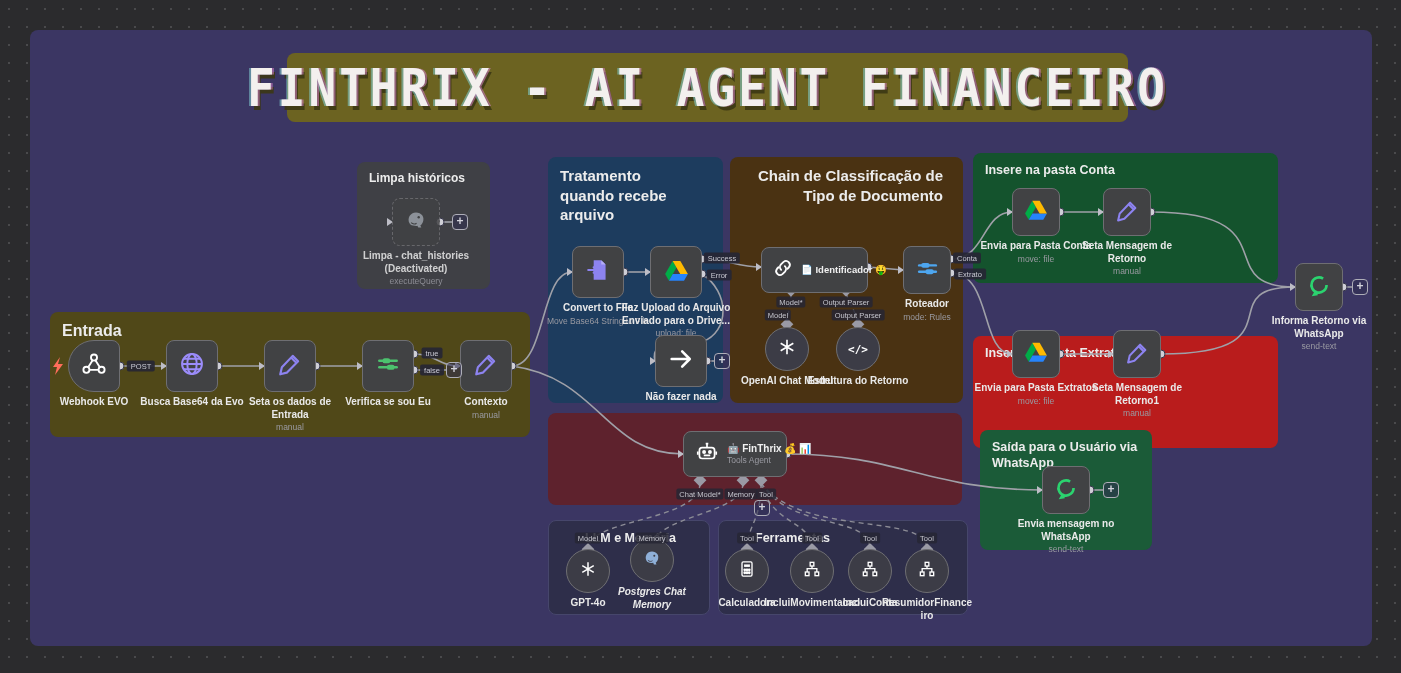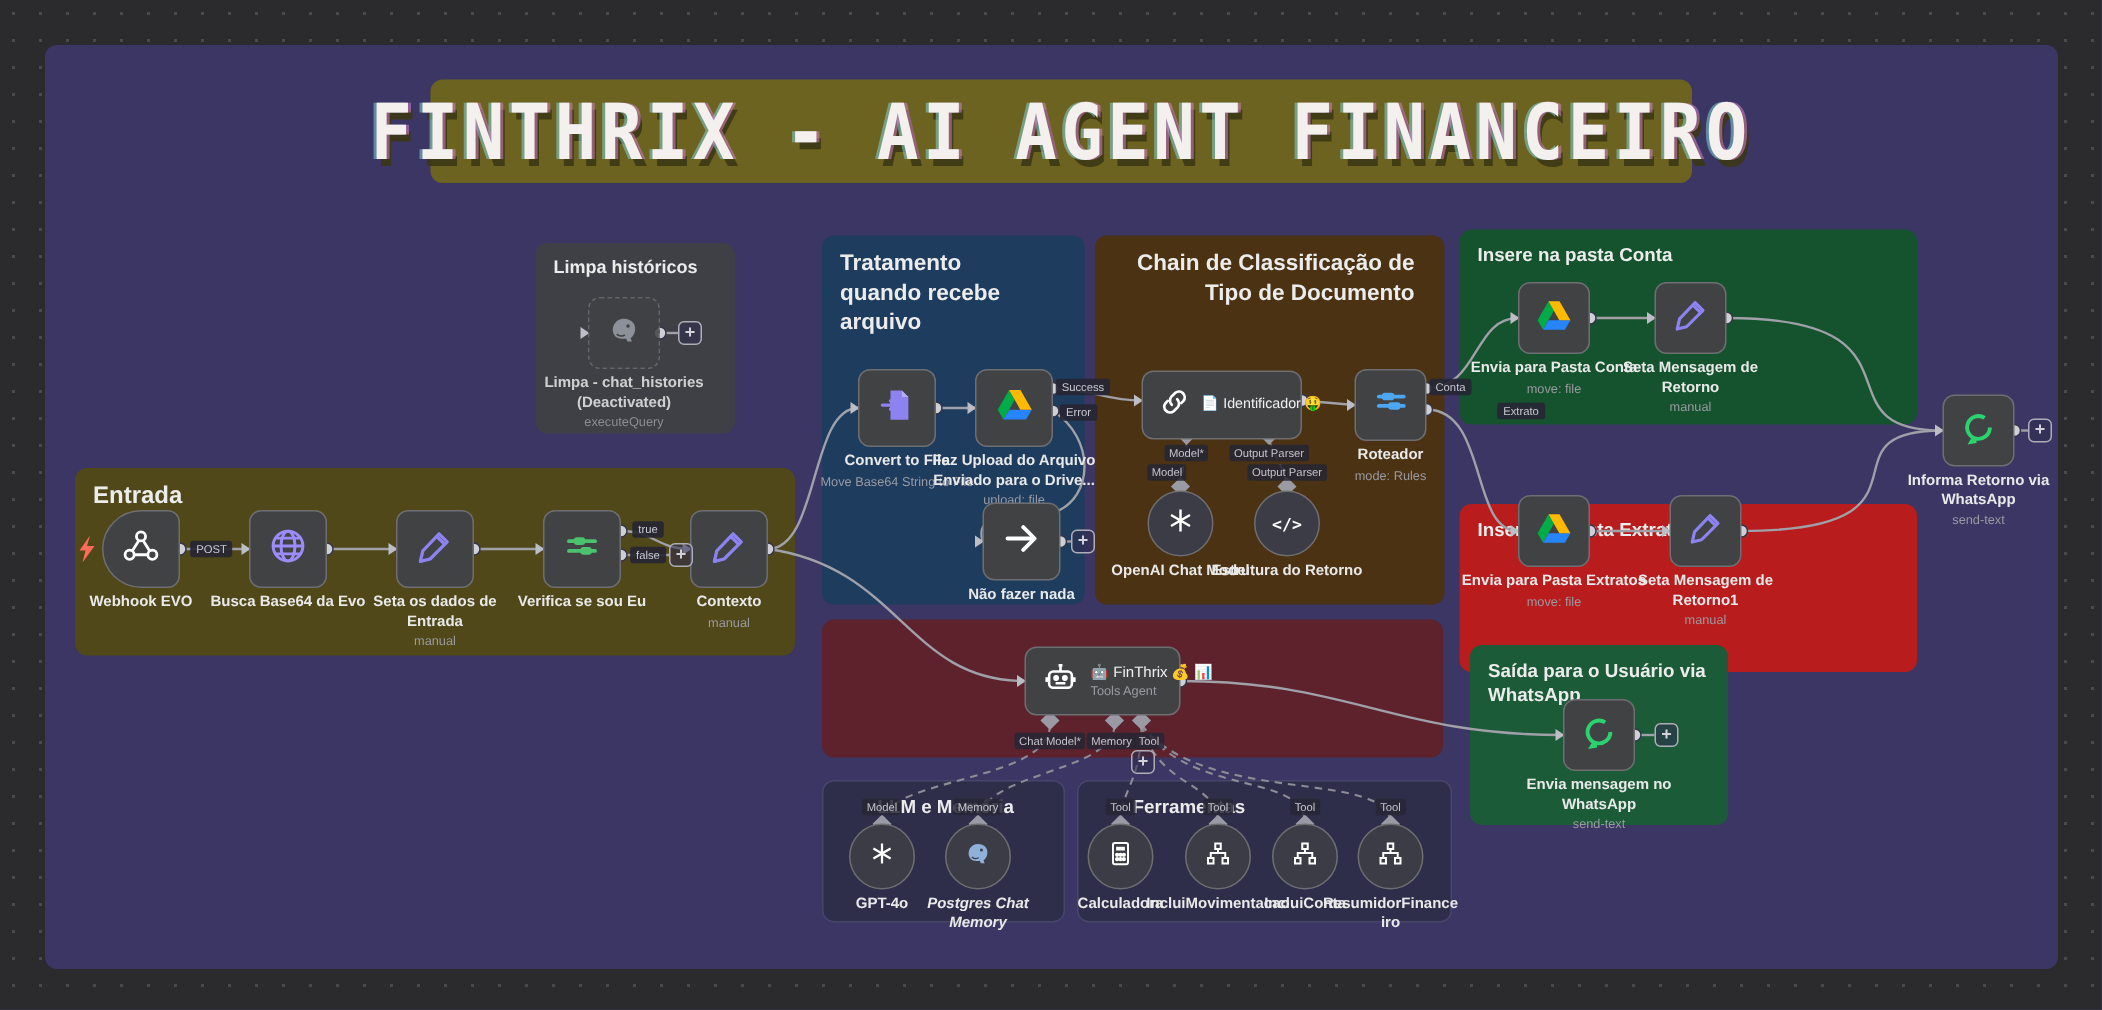--- a/index.html
+++ b/index.html
@@ -47,21 +47,21 @@
   .node.sq48 { width:48px; height:48px; }
   .node.webhook-shape { border-radius:26px 8px 8px 26px; }
   .node.deactivated { border-style:dashed; opacity:.85; }
   .node.wide { height:46px; padding:0 10px; gap:7px; justify-content:flex-start; }
   .node.circle { width:44px; height:44px; border-radius:50%; background:#3c3c46; }
   .nlabel { position:absolute; top:100%; left:50%; transform:translateX(-50%);
             margin-top:5px; text-align:center; font-size:10px; font-weight:bold; color:#e9e9e9;
             line-height:1.25; z-index:3; word-wrap:break-word; }
   .nsub { display:block; font-weight:normal; font-size:8.5px; color:#9a9aa2; margin-top:1px; }
   .agent-text { display:flex; flex-direction:column; line-height:1.3; }
-  .agent-text .t1 { font-size:10px; font-weight:normal; color:#f0f0f0; white-space:nowrap; }
+  .agent-text .t1 { font-size:10px; font-weight:bold; color:#f0f0f0; white-space:nowrap; }
   .agent-text .t2 { font-size:8.5px; color:#9a9aa2; }
   
   .plus { position:absolute; width:16px; height:16px; border:1.5px solid #aeaeb8; border-radius:4px;
           color:#d2d2da; font-size:12px; line-height:13px; text-align:center; z-index:4;
           background:rgba(48,45,80,.55); font-weight:bold; }
   
   .pill { position:absolute; transform:translate(-50%,-50%); background:rgba(38,38,52,.92);
           color:#c9c9d2; font-size:7.5px; padding:1px 4px; border-radius:2px; z-index:4; white-space:nowrap; }
   
   .eplabel { position:absolute; transform:translate(-50%,-50%); color:#c4c4cc; font-size:7.5px;
@@ -203,21 +203,21 @@
     <rect x="922" y="545" width="9" height="9" transform="rotate(45 927 550)"></rect>
   </g>
 </svg>
 
 <div class="pill" style="left:141px; top:366px;">POST</div>
 <div class="pill" style="left:432px; top:353px;">true</div>
 <div class="pill" style="left:432px; top:370px;">false</div>
 <div class="pill" style="left:722px; top:258px;">Success</div>
 <div class="pill" style="left:719px; top:275px;">Error</div>
 <div class="pill" style="left:967px; top:258px;">Conta</div>
-<div class="pill" style="left:970px; top:274px;margin-left:44px;">Extrato</div>
+<div class="pill" style="left:970px; top:274px;">Extrato</div>
 
 <div class="eplabel" style="left:791px; top:302px;">Model*</div>
 <div class="eplabel" style="left:846px; top:302px;">Output Parser</div>
 <div class="eplabel" style="left:778px; top:315px;">Model</div>
 <div class="eplabel" style="left:858px; top:315px;">Output Parser</div>
 <div class="eplabel" style="left:700px; top:494px;">Chat Model*</div>
 <div class="eplabel" style="left:741px; top:494px;">Memory</div>
 <div class="eplabel" style="left:766px; top:494px;">Tool</div>
 <div class="eplabel" style="left:588px; top:538px;">Model</div>
 <div class="eplabel" style="left:652px; top:538px;">Memory</div>
@@ -473,21 +473,21 @@
 
 <div class="node circle" style="left:566px; top:549px;">
   <span>
     <svg width="20" height="20" viewBox="0 0 24 24" stroke="#fff" stroke-width="1.8" fill="none">
       <path d="M12 4v16 M5.1 8l13.8 8 M18.9 8L5.1 16"></path>
     </svg>
   </span>
   <div class="nlabel" style="width:80px;">GPT-4o</div>
 </div>
 
-<div class="node circle" style="left:630px; top:549px;font-style:italic;">
+<div class="node circle" style="left:630px; top:538px;font-style:italic;">
   <span>
     <svg width="22" height="22" viewBox="0 0 24 24">
         <path d="M6 15c-2.4-4.5.6-10 6-10 5 0 8.2 4 6.4 8.8-.8 2.2-2.4 3.2-2.4 3.2l.9 2h-2.8l-.8-1.8s-1 .4-2.3.2C8.6 17.1 7 16.8 6 15z" fill="#8fb0d8"></path>
         <circle cx="14.5" cy="9.5" r="1.1" fill="#3c3c46"></circle>
         <path d="M7.5 14.5c1.5 1.5 4 1.5 5 .5" stroke="#3c3c46" stroke-width="1" fill="none"></path>
       </svg>
   </span>
   <div class="nlabel" style="width:90px;">Postgres Chat Memory</div>
 </div>
 

